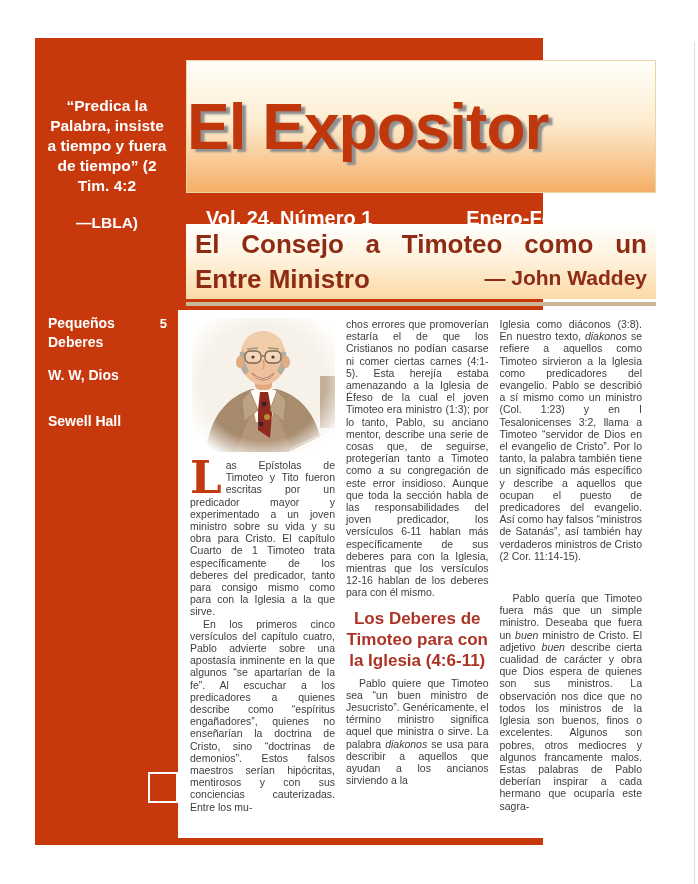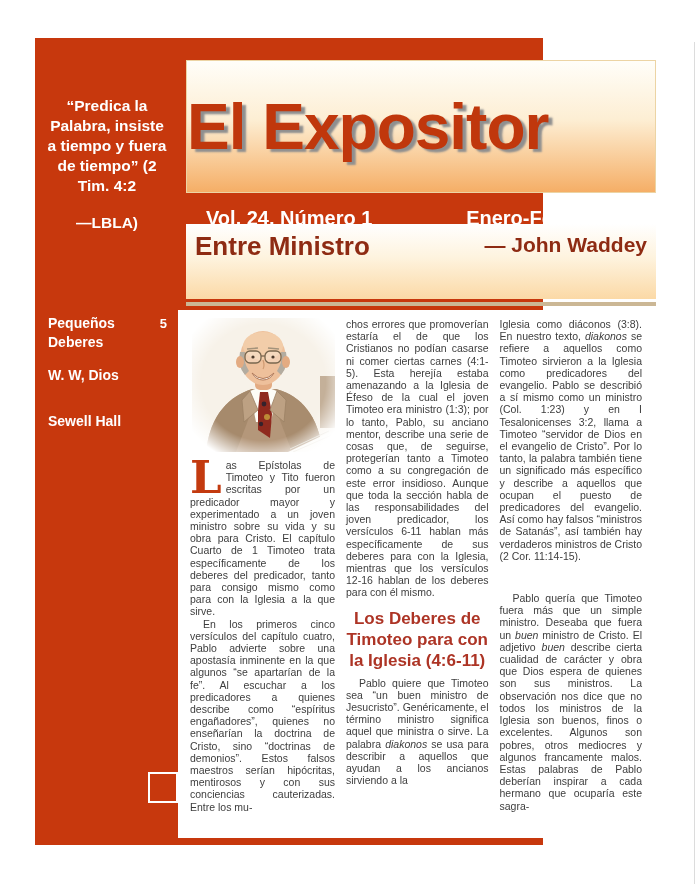--- a/index.html
+++ b/index.html
@@ -128,20 +128,21 @@
   <header class="masthead">
     <h1>El Expositor</h1>
   </header>
 
   <div class="issue-bar">
     <span class="vol">Vol. 24, Número 1</span>
     <span class="date">Enero-Febrero 2024</span>
   </div>
 
   <section class="title-band">
+    <div class="band-line1">El Consejo a Timoteo como un</div>
     <div class="band-line2">
       <span class="t2">Entre Ministro</span>
       <span class="by">— John Waddey</span>
     </div>
   </section>
   <div class="title-rule"></div>
 
   <section class="content">
     <div class="cols" id="columns">
         <div class="text-column">

